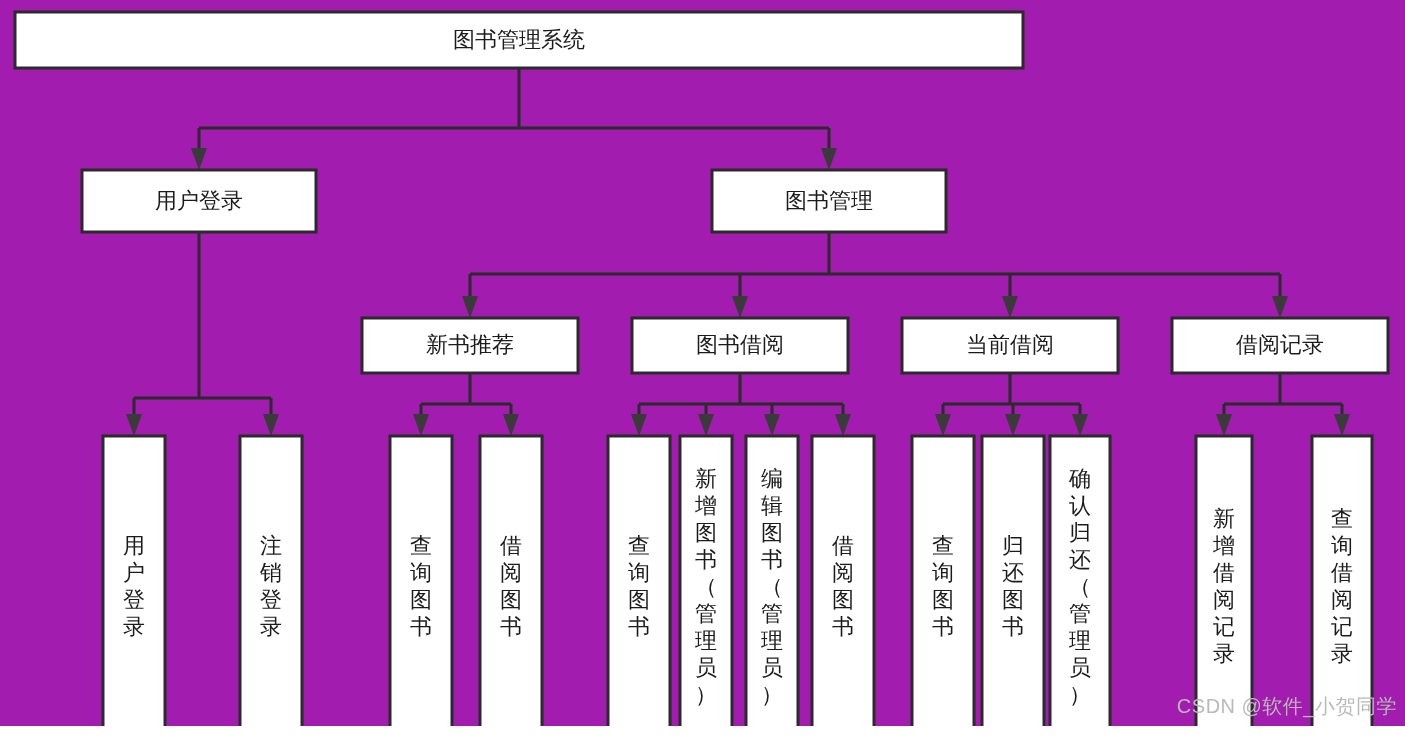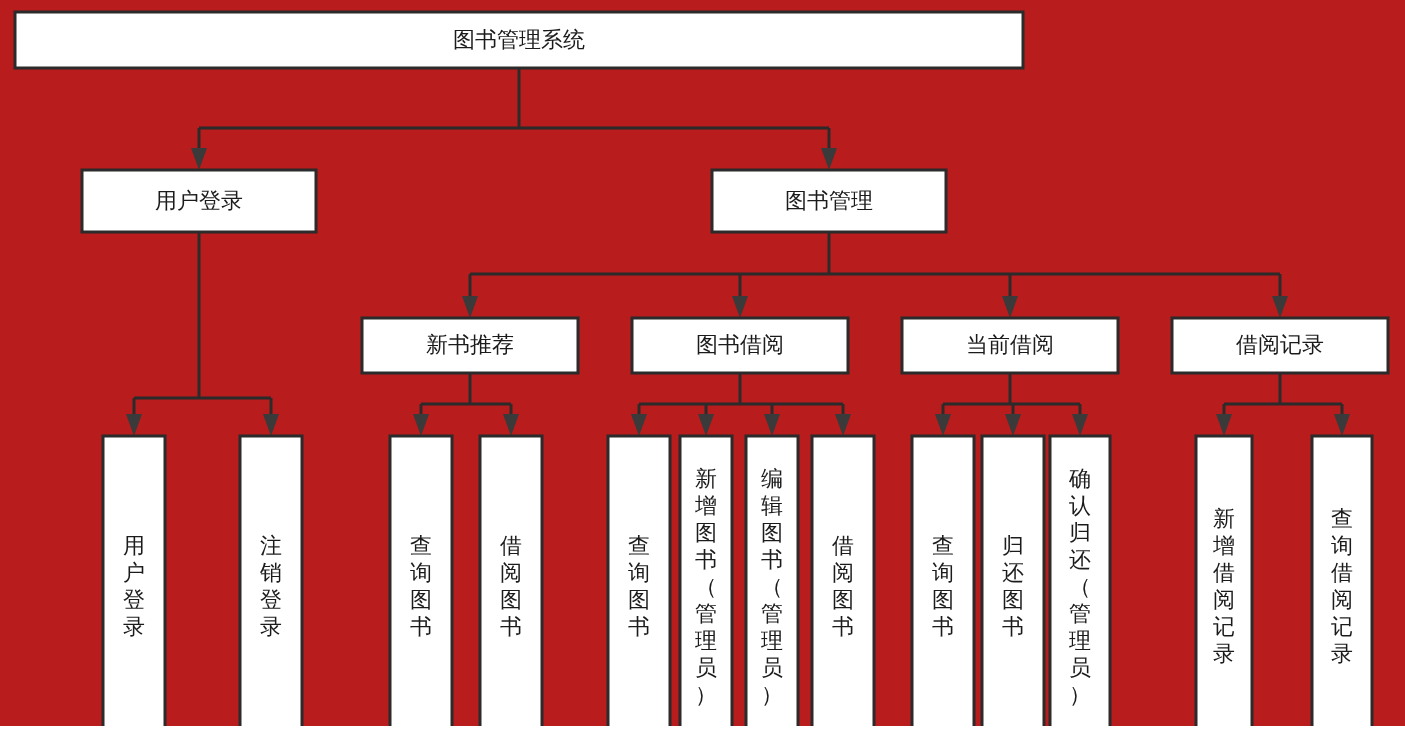--- a/index.html
+++ b/index.html
@@ -7,21 +7,21 @@
     padding: 0;
     background: #ffffff;
   }
   body {
     font-family: "Liberation Sans", "DejaVu Sans", sans-serif;
   }
   #stage {
     position: relative;
     width: 1405px;
     height: 726px;
-    background: #b91c1c;
+    background: #a21caf;
     overflow: hidden;
   }
   svg#tree {
     position: absolute;
     left: 0;
     top: 0;
     width: 1405px;
     height: 747px;
   }
   .node-rect {
@@ -212,13 +212,14 @@
         <g>
           <rect class="node-rect" x="1196" y="436" width="56" height="300"></rect>
           <text class="node-label-vert" x="1224" y="526.06"><tspan x="1224" dy="0">新</tspan><tspan x="1224" dy="27">增</tspan><tspan x="1224" dy="27">借</tspan><tspan x="1224" dy="27">阅</tspan><tspan x="1224" dy="27">记</tspan><tspan x="1224" dy="27">录</tspan></text>
         </g>
         <g>
           <rect class="node-rect" x="1312" y="436" width="60" height="300"></rect>
           <text class="node-label-vert" x="1342" y="526.06"><tspan x="1342" dy="0">查</tspan><tspan x="1342" dy="27">询</tspan><tspan x="1342" dy="27">借</tspan><tspan x="1342" dy="27">阅</tspan><tspan x="1342" dy="27">记</tspan><tspan x="1342" dy="27">录</tspan></text>
         </g>
       </g>
   </svg>
+  <div class="watermark">CSDN @软件_小贺同学</div>
 </div>
 
 </body></html>

